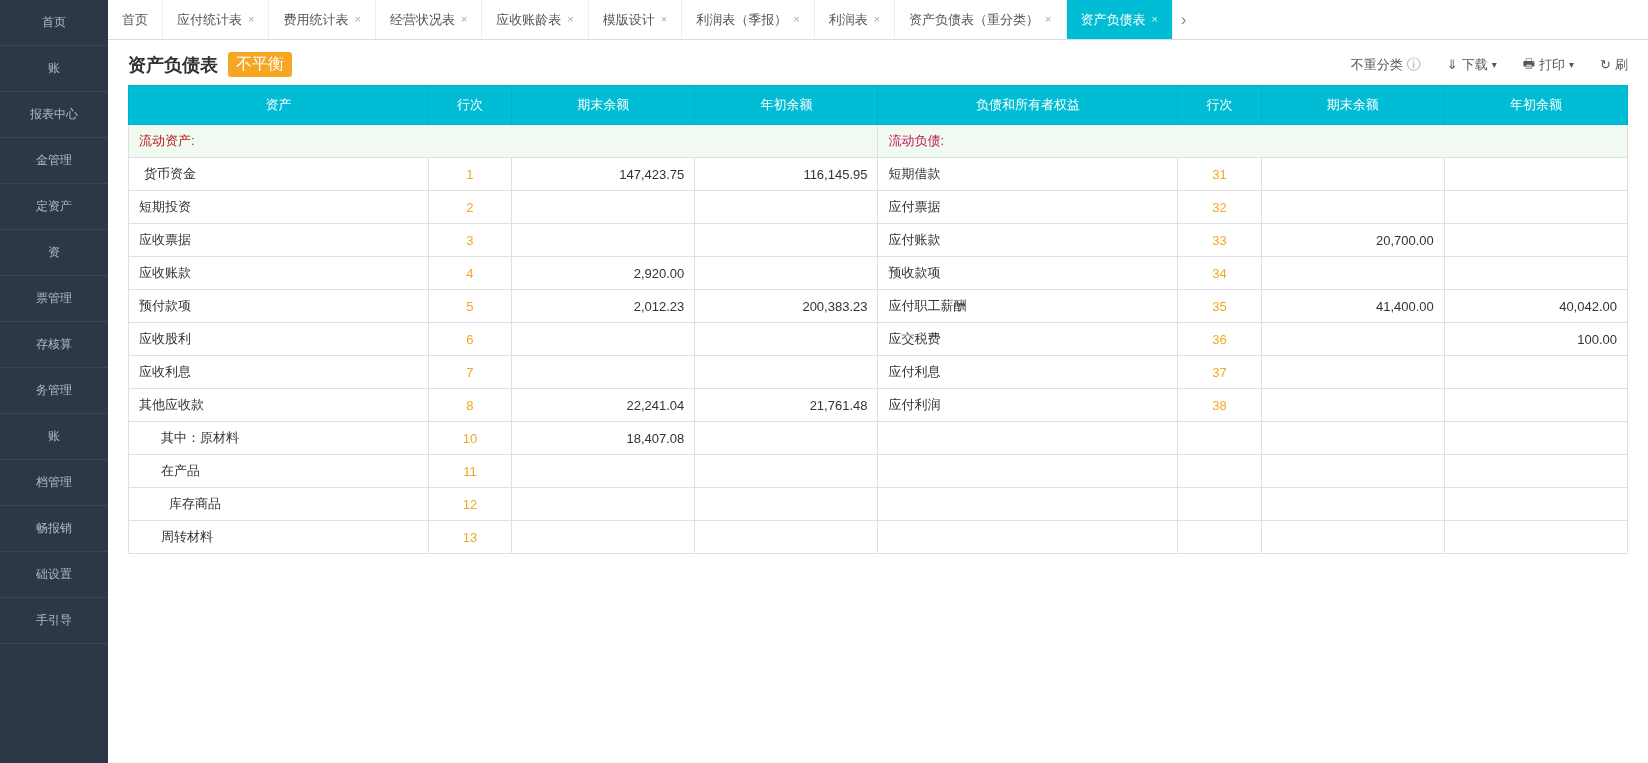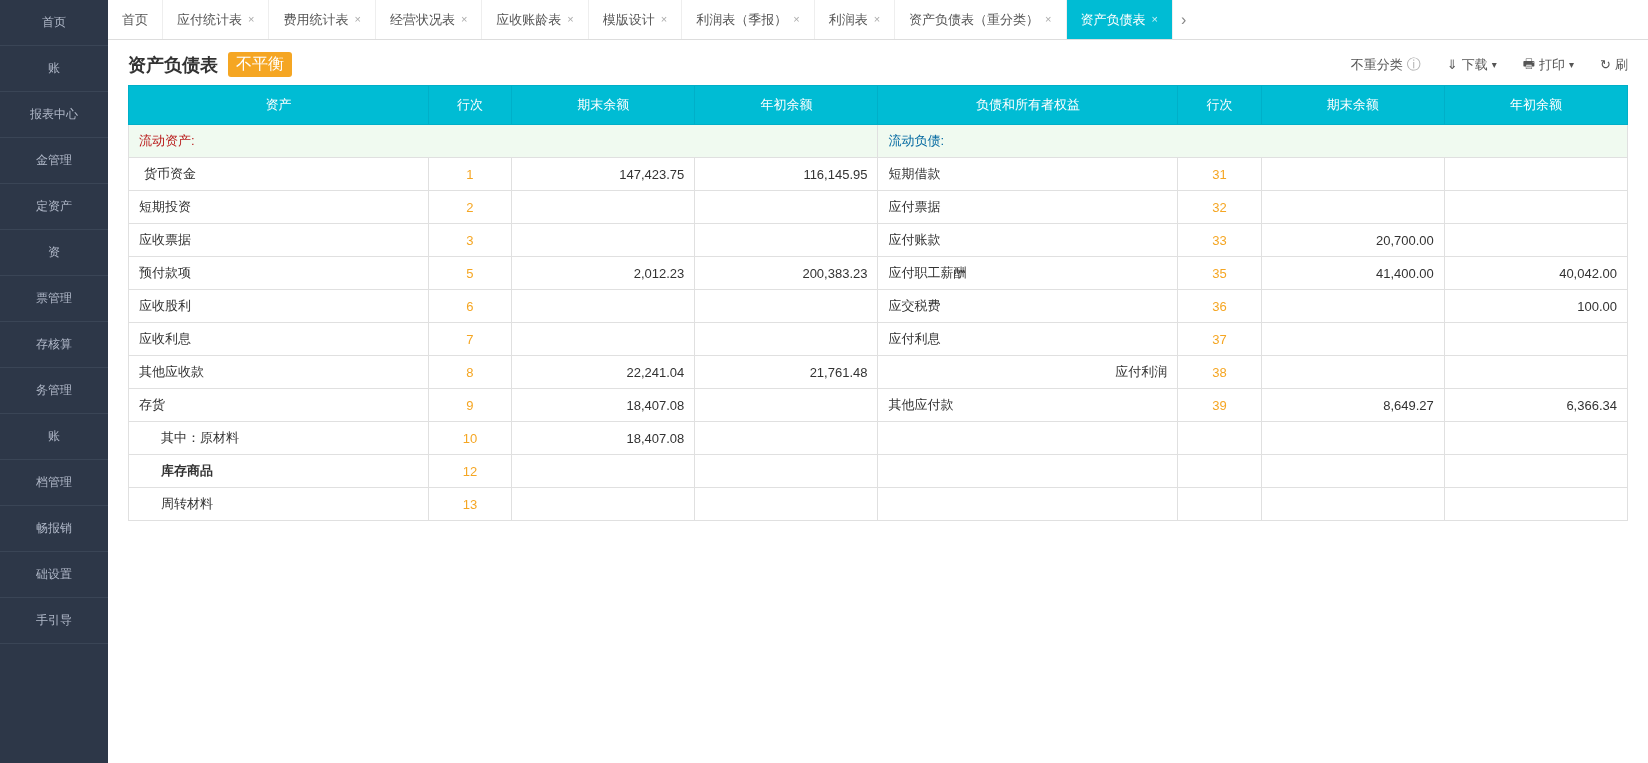--- a/index.html
+++ b/index.html
@@ -266,21 +266,21 @@
             <th style="width:11%;">年初余额</th>
             <th style="width:18%;">负债和所有者权益</th>
             <th style="width:5%;">行次</th>
             <th style="width:11%;">期末余额</th>
             <th style="width:11%;">年初余额</th>
           </tr>
         </thead>
         <tbody id="table-body">
         <tr class="section-header">
       <td colspan="4" style="color:#b91c1c;font-size:13px;padding-left:10px;">流动资产:</td>
-      <td colspan="4" style="color:#0369a1;font-size:13px;padding-left:10px;">流动负债:</td>
+      <td colspan="4" style="color:#be185d;font-size:13px;padding-left:10px;">流动负债:</td>
     </tr>
             <tr>
       <td style="padding-left:15px;">货币资金</td>
       <td class="row-num">1</td>
       <td class="row-amount">147,423.75</td>
       <td class="row-amount">116,145.95</td>
       <td style="padding-left:10px;">短期借款</td>
       <td class="row-num">31</td>
       <td class="row-amount"></td>
       <td class="row-amount"></td>
@@ -296,20 +296,30 @@
       <td class="row-amount"></td>
     </tr>
             <tr>
       <td style="padding-left:10px;">应收票据</td>
       <td class="row-num">3</td>
       <td class="row-amount"></td>
       <td class="row-amount"></td>
       <td style="padding-left:10px;">应付账款</td>
       <td class="row-num">33</td>
       <td class="row-amount">20,700.00</td>
+      <td class="row-amount"></td>
+    </tr>
+            <tr>
+      <td style="padding-left:10px;">应收账款</td>
+      <td class="row-num">4</td>
+      <td class="row-amount">2,920.00</td>
+      <td class="row-amount"></td>
+      <td style="padding-left:10px;">预收款项</td>
+      <td class="row-num">34</td>
+      <td class="row-amount"></td>
       <td class="row-amount"></td>
     </tr>
             <tr>
       <td style="padding-left:10px;">预付款项</td>
       <td class="row-num">5</td>
       <td class="row-amount">2,012.23</td>
       <td class="row-amount">200,383.23</td>
       <td style="padding-left:10px;">应付职工薪酬</td>
       <td class="row-num">35</td>
       <td class="row-amount">41,400.00</td>
@@ -333,56 +343,56 @@
       <td style="padding-left:10px;">应付利息</td>
       <td class="row-num">37</td>
       <td class="row-amount"></td>
       <td class="row-amount"></td>
     </tr>
             <tr>
       <td style="padding-left:10px;">其他应收款</td>
       <td class="row-num">8</td>
       <td class="row-amount">22,241.04</td>
       <td class="row-amount">21,761.48</td>
-      <td style="padding-left:10px;text-align:right;">应付利润</td>
+      <td style="padding-left:10px;">应付利润</td>
       <td class="row-num">38</td>
       <td class="row-amount"></td>
       <td class="row-amount"></td>
-    </tr>
-            <tr>
-      <td style="padding-left:10px;">存货</td>
-      <td class="row-num">9</td>
-      <td class="row-amount">18,407.08</td>
-      <td class="row-amount"></td>
-      <td style="padding-left:10px;">其他应付款</td>
-      <td class="row-num">39</td>
-      <td class="row-amount">8,649.27</td>
-      <td class="row-amount">6,366.34</td>
     </tr>
             <tr>
       <td style="padding-left:32px;">其中：原材料</td>
       <td class="row-num">10</td>
       <td class="row-amount">18,407.08</td>
       <td class="row-amount"></td>
       <td style="padding-left:10px;"></td>
       <td class="row-num"></td>
       <td class="row-amount"></td>
       <td class="row-amount"></td>
     </tr>
             <tr>
-      <td style="padding-left:32px;font-weight:bold;">库存商品</td>
-      <td class="row-num">12</td>
+      <td style="padding-left:32px;">在产品</td>
+      <td class="row-num">11</td>
       <td class="row-amount"></td>
       <td class="row-amount"></td>
       <td style="padding-left:10px;"></td>
       <td class="row-num"></td>
       <td class="row-amount"></td>
       <td class="row-amount"></td>
     </tr>
             <tr>
+      <td style="padding-left:40px;">库存商品</td>
+      <td class="row-num">12</td>
+      <td class="row-amount"></td>
+      <td class="row-amount"></td>
+      <td style="padding-left:10px;"></td>
+      <td class="row-num"></td>
+      <td class="row-amount"></td>
+      <td class="row-amount"></td>
+    </tr>
+            <tr>
       <td style="padding-left:32px;">周转材料</td>
       <td class="row-num">13</td>
       <td class="row-amount"></td>
       <td class="row-amount"></td>
       <td style="padding-left:10px;"></td>
       <td class="row-num"></td>
       <td class="row-amount"></td>
       <td class="row-amount"></td>
     </tr>
           </tbody>

